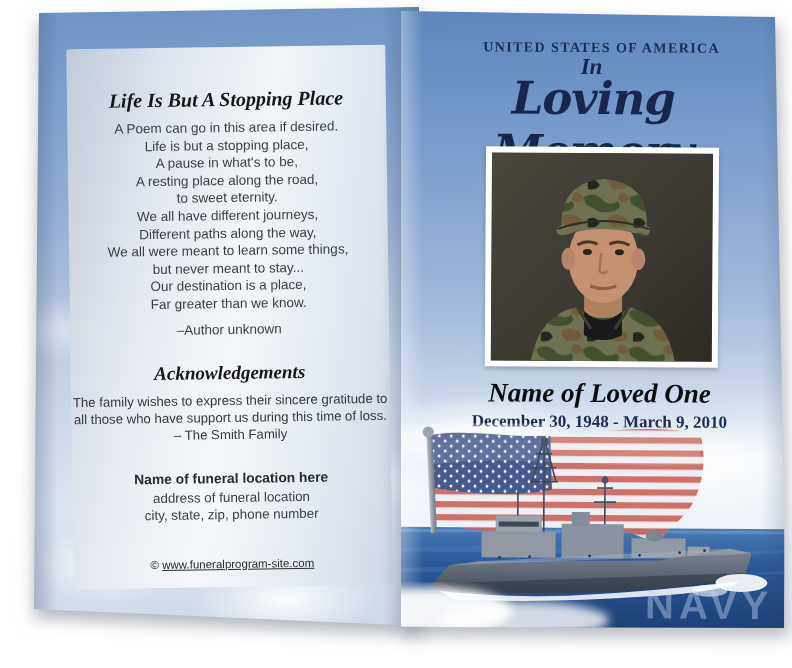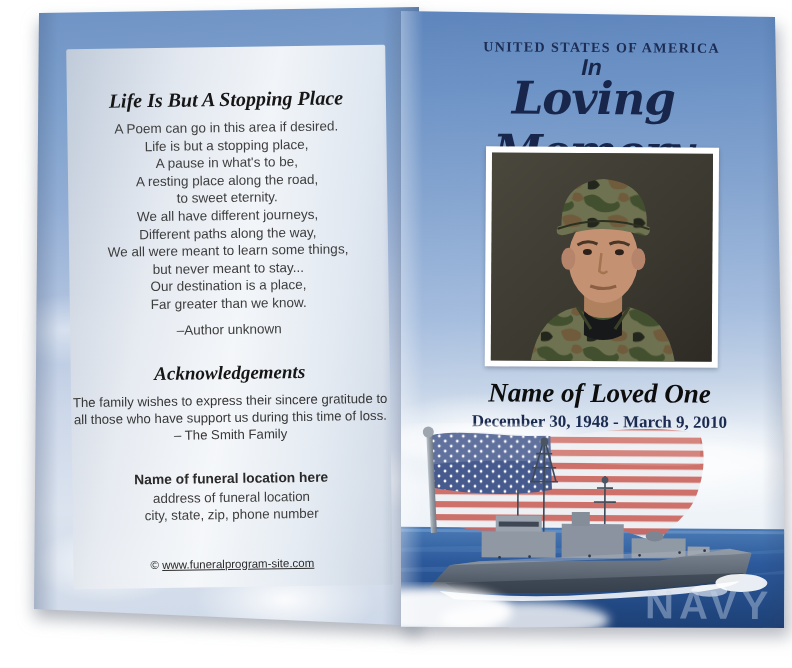--- a/index.html
+++ b/index.html
@@ -56,21 +56,21 @@
   .loc-line1{position:absolute;left:0;top:490px;width:350px;font-size:13.4px;color:#3e3e3e;}
   .loc-line2{position:absolute;left:0;top:507px;width:350px;font-size:13.4px;color:#3e3e3e;}
   .website{position:absolute;left:0;top:558px;width:350px;font-size:11.5px;color:#2b2b2b;}
   .website .url{text-decoration:underline;}
 
   
   .right-content{position:absolute;inset:0;transform:rotate(0.35deg);transform-origin:590px 320px;}
   .country{position:absolute;left:430px;top:40px;width:340px;text-align:center;
     font-family:"Liberation Serif",serif;font-weight:bold;font-size:14px;letter-spacing:1.4px;color:#1c2c52;}
   .in-script{position:absolute;left:555px;top:54px;width:70px;text-align:center;
-    font-family:Liberation Sans, sans-serif;font-style:italic;font-weight:bold;font-size:23px;color:#17264a;}
+    font-family:Liberation Serif, serif;font-style:italic;font-weight:bold;font-size:23px;color:#17264a;}
   .memory{position:absolute;left:408px;top:72px;width:368px;text-align:center;
     font-family:"DejaVu Serif",serif;font-style:italic;font-weight:bold;font-size:45px;letter-spacing:-1px;color:#17264a;}
   .photo-frame{position:absolute;left:485px;top:147px;width:233px;height:220px;background:#ffffff;
     box-sizing:border-box;padding:6px;box-shadow:0 2px 4px rgba(30,40,60,.3);}
   .photo{width:100%;height:100%;background:#3c3a31;overflow:hidden;}
   .name{position:absolute;left:418px;top:378px;width:364px;text-align:center;
     font-family:"Liberation Serif",serif;font-style:italic;font-weight:bold;font-size:27px;color:#0d0d0d;}
   .dates{position:absolute;left:418px;top:412px;width:364px;text-align:center;
     font-family:"Liberation Serif",serif;font-weight:bold;font-size:17px;color:#1a2a50;}
   .scene{position:absolute;left:401px;top:424px;width:385px;height:204px;}

